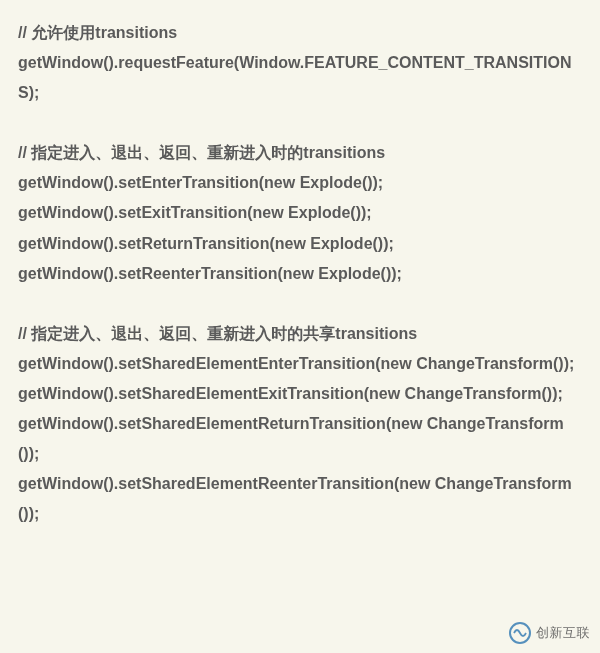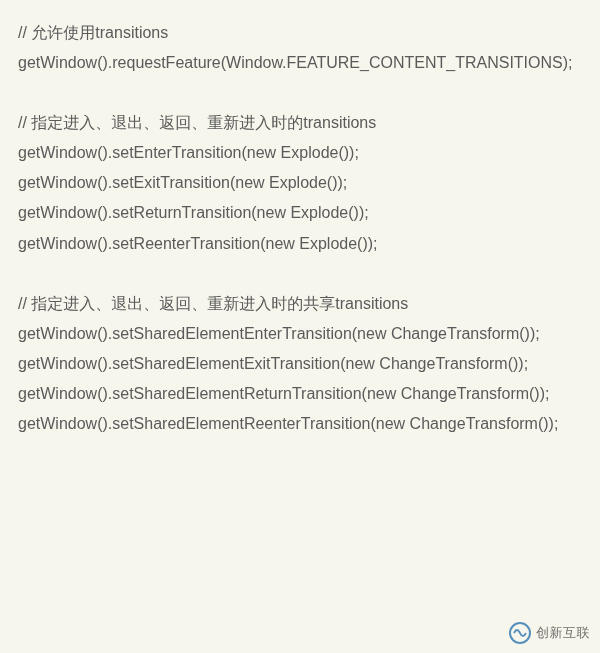--- a/index.html
+++ b/index.html
@@ -16,21 +16,21 @@
       line-height: 1.88;
       color: #5a5a5a;
       padding: 18px 18px 18px 18px;
       position: relative;
       overflow: hidden;
     }
     .code-block {
       white-space: pre-wrap;
       word-break: break-all;
       color: #5a5a5a;
-      font-weight: 400;
+      font-weight: 700;
     }
     .watermark {
       position: absolute;
       bottom: 8px;
       right: 10px;
       display: flex;
       gap: 4px;
       opacity: 0.85;
     }
     .watermark-logo {

